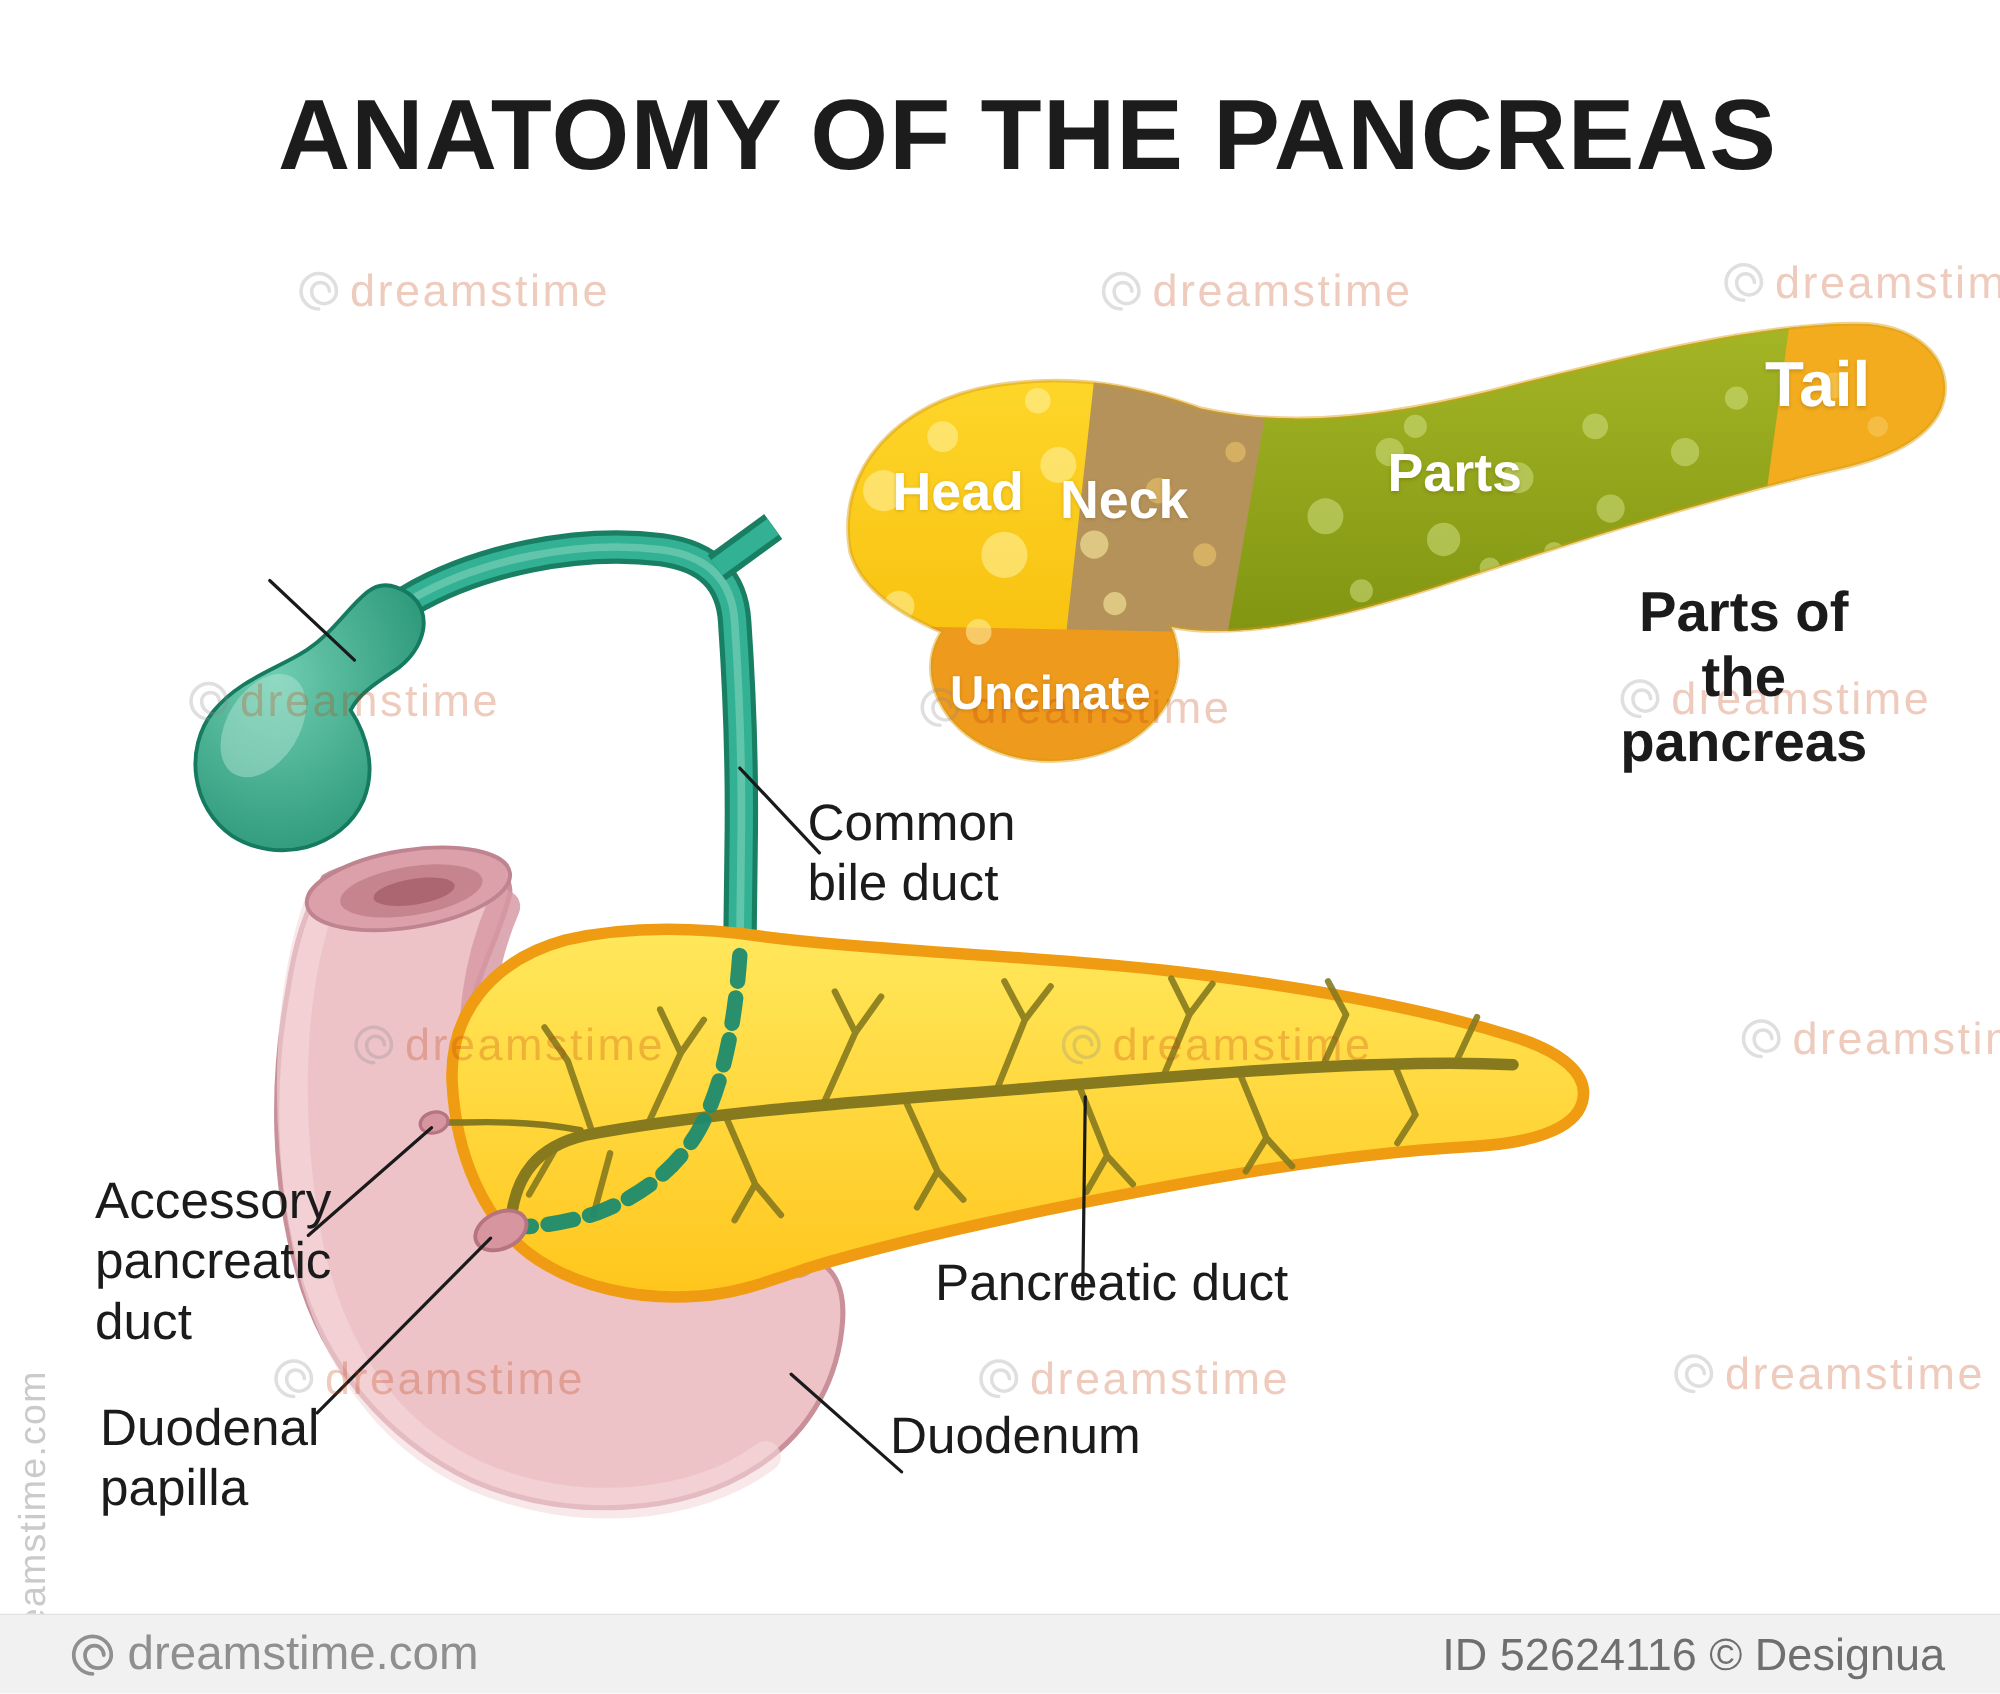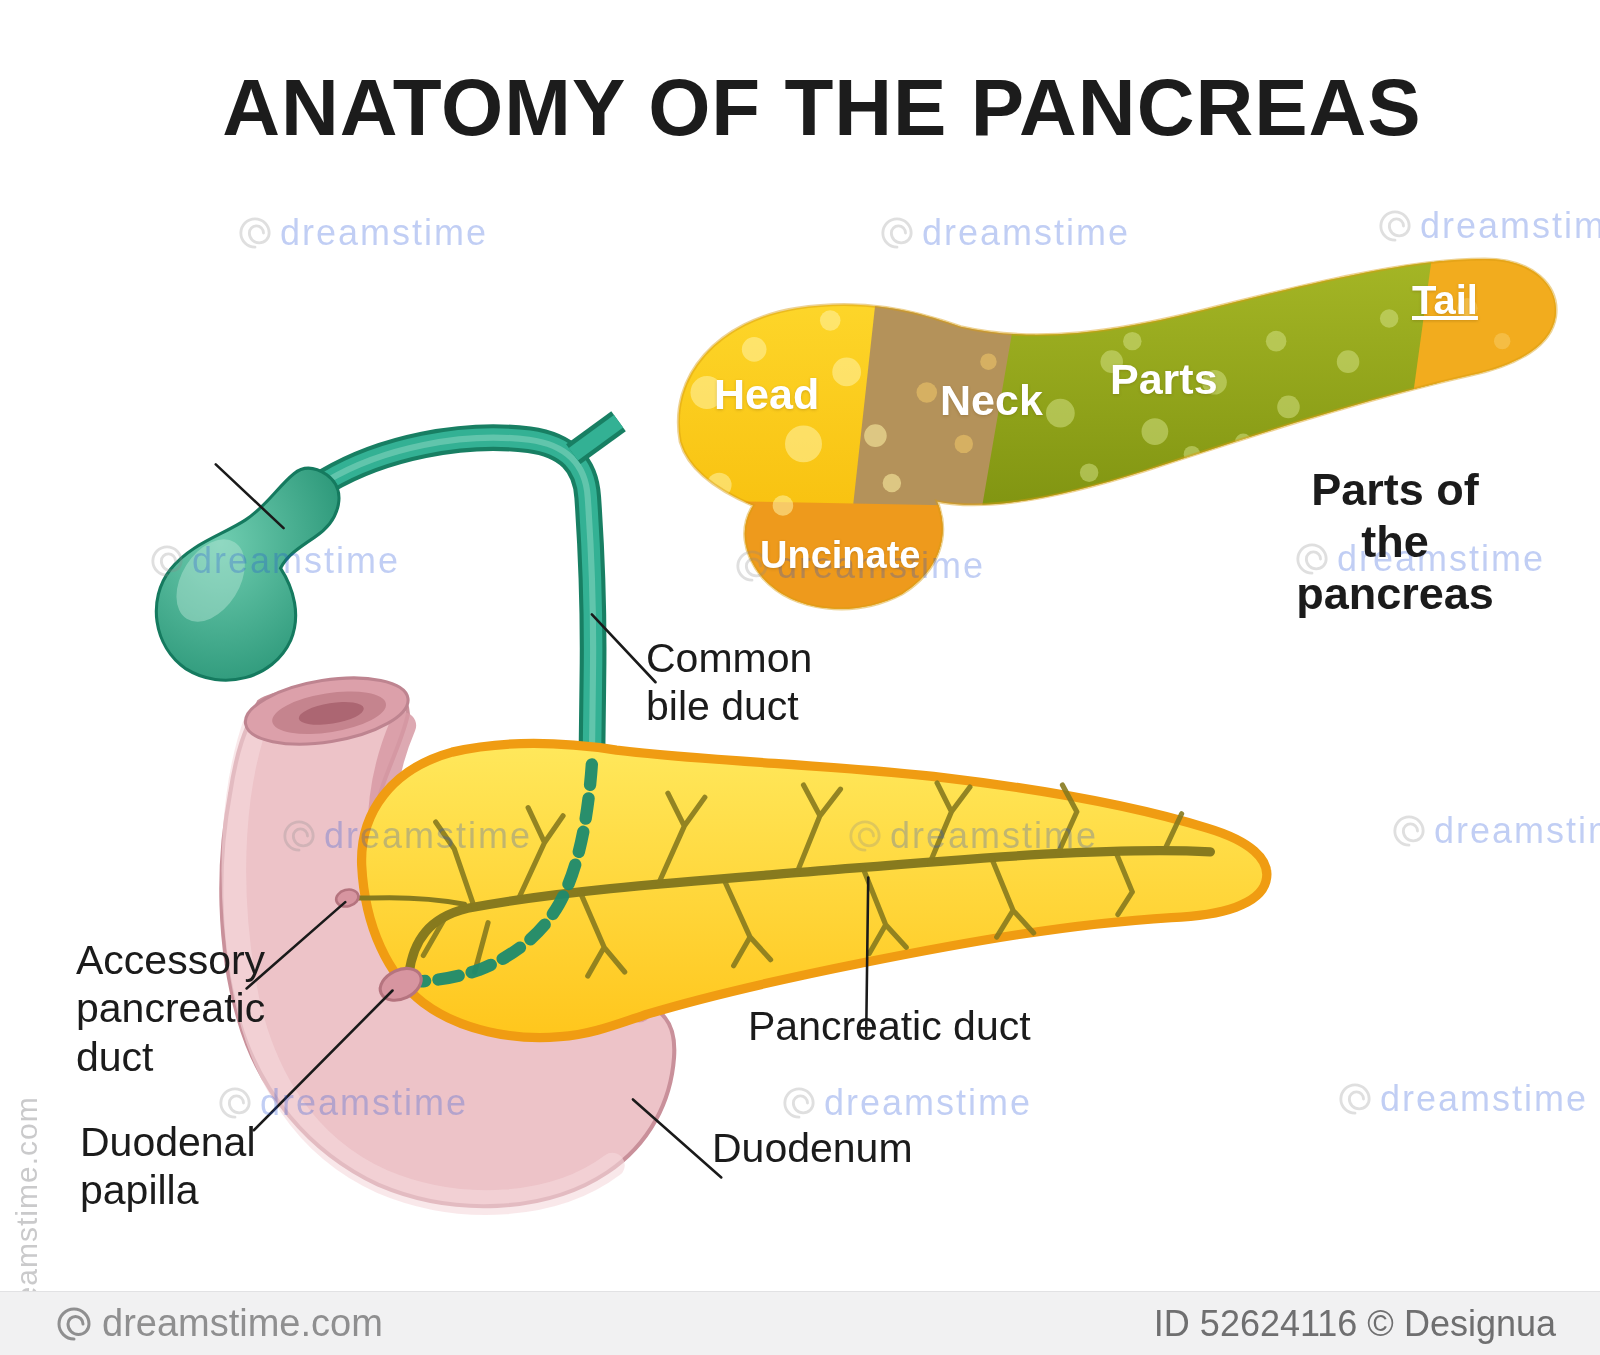--- a/index.html
+++ b/index.html
@@ -7,21 +7,21 @@
          font-family:"Liberation Sans",sans-serif;padding-left:44px;}
   #art{position:absolute;inset:0;z-index:1;}
   .title{position:absolute;top:62px;left:0;right:0;text-align:center;font-size:80px;
          font-weight:bold;letter-spacing:1px;color:#1c1c1c;z-index:10;}
   .label{position:absolute;font-size:41px;color:#1b1b1b;line-height:1.18;
          white-space:pre-line;z-index:10;}
   .label.bold{font-weight:bold;font-size:45px;}
   .label.center{text-align:center;}
   .part-label{position:absolute;color:#ffffff;font-weight:bold;font-size:43px;
          text-shadow:0 1px 3px rgba(90,60,0,.25);z-index:10;white-space:nowrap;}
-  .wm{position:absolute;display:flex;align-items:center;gap:8px;color:#1d4ed8;opacity:.27;
+  .wm{position:absolute;display:flex;align-items:center;gap:8px;color:#c2410c;opacity:.27;
       font-size:36px;letter-spacing:2px;z-index:5;pointer-events:none;white-space:nowrap;}
   .wm svg{width:34px;height:34px;}
   .wm-vert{position:absolute;left:10px;top:1332px;transform-origin:0 0;transform:rotate(-90deg);
       color:#bdbdbf;opacity:.8;font-size:30px;letter-spacing:1px;z-index:6;white-space:nowrap;}
   .bottom-bar{position:absolute;left:0;right:0;bottom:0;height:64px;background:#f1f1f2;
       border-top:1px solid #e2e2e4;display:flex;align-items:center;justify-content:space-between;
       padding:0 88px 0 56px;box-sizing:border-box;z-index:20;}
   .bar-left{display:flex;align-items:center;gap:10px;color:#8f8f90;font-size:38px;}
   .bar-left svg{width:36px;height:36px;}
   .bar-right{color:#6f6f70;font-size:36px;}
@@ -140,23 +140,23 @@
       <line x1="240" y1="962" x2="336" y2="878"></line>
       <line x1="247" y1="1100" x2="382" y2="964"></line>
       <line x1="843" y1="1008" x2="845" y2="854"></line>
       <line x1="702" y1="1146" x2="616" y2="1070"></line>
     </g>
   </svg>
 
   <div class="title">ANATOMY OF THE PANCREAS</div>
 
   <div class="part-label" style="left:714px;top:370px;">Head</div>
-  <div class="part-label" style="left:940px;top:376px;">Neck</div>
+  <div class="part-label" style="left:848px;top:376px;">Neck</div>
   <div class="part-label" style="left:1110px;top:355px;">Parts</div>
-  <div class="part-label" style="left:1412px;top:278px;font-size:40px;text-decoration:underline;">Tail</div>
+  <div class="part-label" style="left:1412px;top:278px;font-size:51px;">Tail</div>
   <div class="part-label" style="left:760px;top:534px;font-size:38px;">Uncinate</div>
 
   <div class="label bold center" style="left:1262px;top:464px;width:266px;line-height:1.15;">Parts of
 the pancreas</div>
 
   <div class="label" style="left:646px;top:634px;">Common
 bile duct</div>
   <div class="label" style="left:76px;top:936px;">Accessory
 pancreatic
 duct</div>

